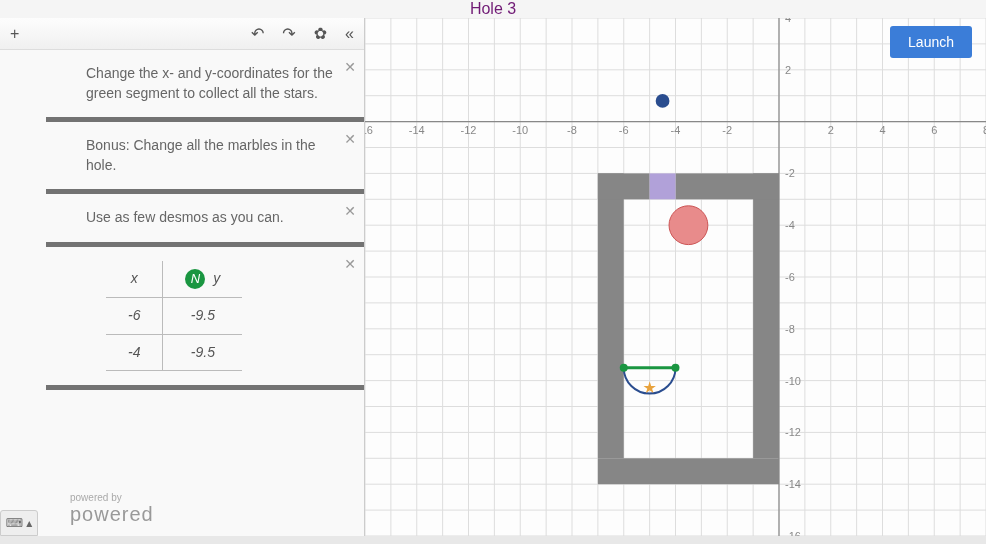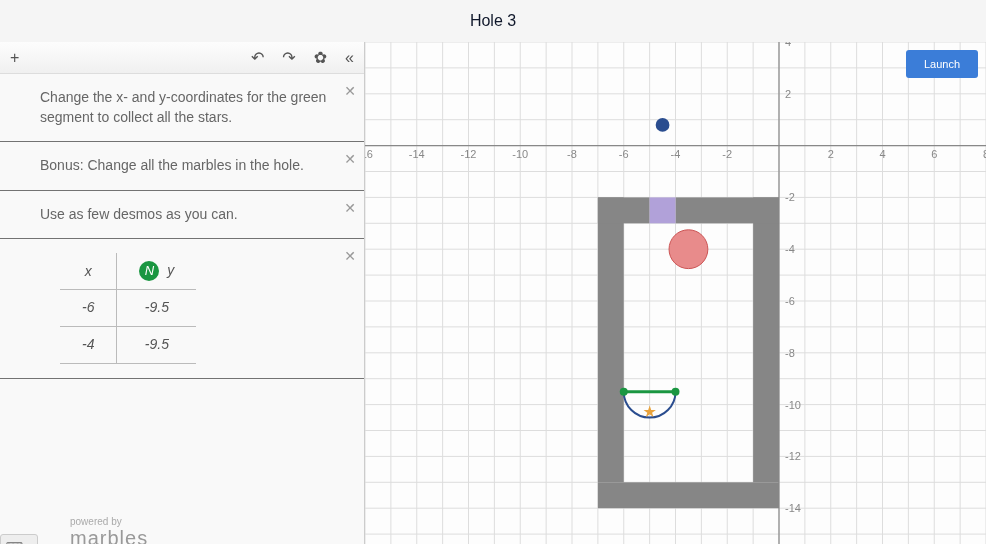--- a/index.html
+++ b/index.html
@@ -7,22 +7,22 @@
     font-family: Arial, Helvetica, sans-serif;
     background: #e8e8e8;
     width: 986px;
     height: 544px;
     overflow: hidden;
     position: relative;
   }
   .title-bar {
     text-align: center;
     font-size: 16px;
-    color: #0f172a;
-    padding: 12px 0;
+    color: #701a75;
+    padding: 0 0;
     background: #f5f5f5;
   }
   .main {
     display: flex;
     height: calc(100% - 26px);
   }
   .sidebar {
     width: 365px;
     background: #f9f9f9;
     border-right: 1px solid #ccc;
@@ -34,26 +34,27 @@
     display: flex;
     align-items: center;
     justify-content: space-between;
     padding: 6px 10px;
     border-bottom: 1px solid #ddd;
     background: linear-gradient(#fdfdfd,#f0f0f0);
   }
   .tool-left, .tool-right { display: flex; gap: 18px; align-items:center; }
   .tool-icon { font-size: 16px; color: #555; cursor: pointer; }
   .panel {
-    border-bottom: 1px solid #737373;
+    border-bottom: 5px solid #737373;
     padding: 14px 16px 14px 40px;
     position: relative;
     font-size: 14px;
     color: #666;
     line-height: 1.4;
+    margin-left: 46px;
   }
   .panel .close-x {
     position: absolute;
     right: 8px;
     top: 8px;
     font-size: 14px;
     color: #999;
     cursor: pointer;
   }
   .table-panel { padding-left: 60px; }
@@ -111,26 +112,26 @@
     flex: 1;
     position: relative;
     background: #fdfdfd;
     overflow: hidden;
   }
   .graph-svg {
     position:absolute; inset:0;
   }
   .launch-btn {
     position: absolute;
-    top: 8px; right: 8px;
+    top: 8px; right: 14px;
     background: #3b7dd8;
     color: #fff;
     border: none;
     padding: 8px 18px;
-    font-size: 11px;
+    font-size: 14px;
     border-radius: 3px;
     cursor: pointer;
   }
   .axis-label {
     font-size: 11px;
     fill: #888;
   }
   .grid-line { stroke: #ddd; stroke-width:1; }
   .axis-line { stroke: #888; stroke-width:1.2; }
   .wall { fill: #868686; }
@@ -184,21 +185,21 @@
         <tr>
           <td>-4</td>
           <td>-9.5</td>
         </tr>
       </tbody>
         </table>
     </div>
 
     <div class="footer">
       <div style="font-size:10px;margin-top:44px;">powered by</div>
-      <div class="brand">marbles</div>
+      <div class="brand">powered</div>
     </div>
     <div class="keybd-toggle">⌨ ▴</div>
   </div>
 
   <div class="graph-wrap">
     <svg class="graph-svg" id="graph-svg" viewBox="0 0 621 518">
         <line x1="0" y1="0" x2="0" y2="518" class="grid-line"></line>
         <line x1="25.875" y1="0" x2="25.875" y2="518" class="grid-line"></line>
         <line x1="51.75" y1="0" x2="51.75" y2="518" class="grid-line"></line>
         <line x1="77.625" y1="0" x2="77.625" y2="518" class="grid-line"></line>

